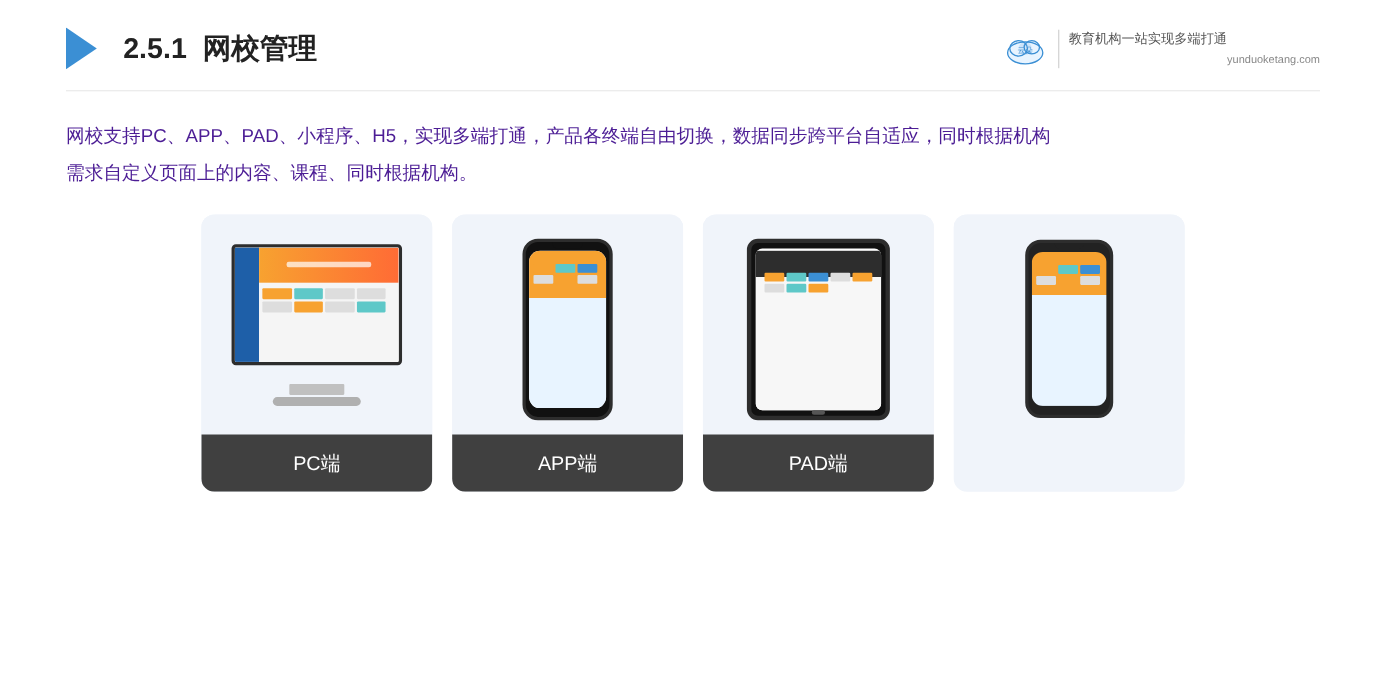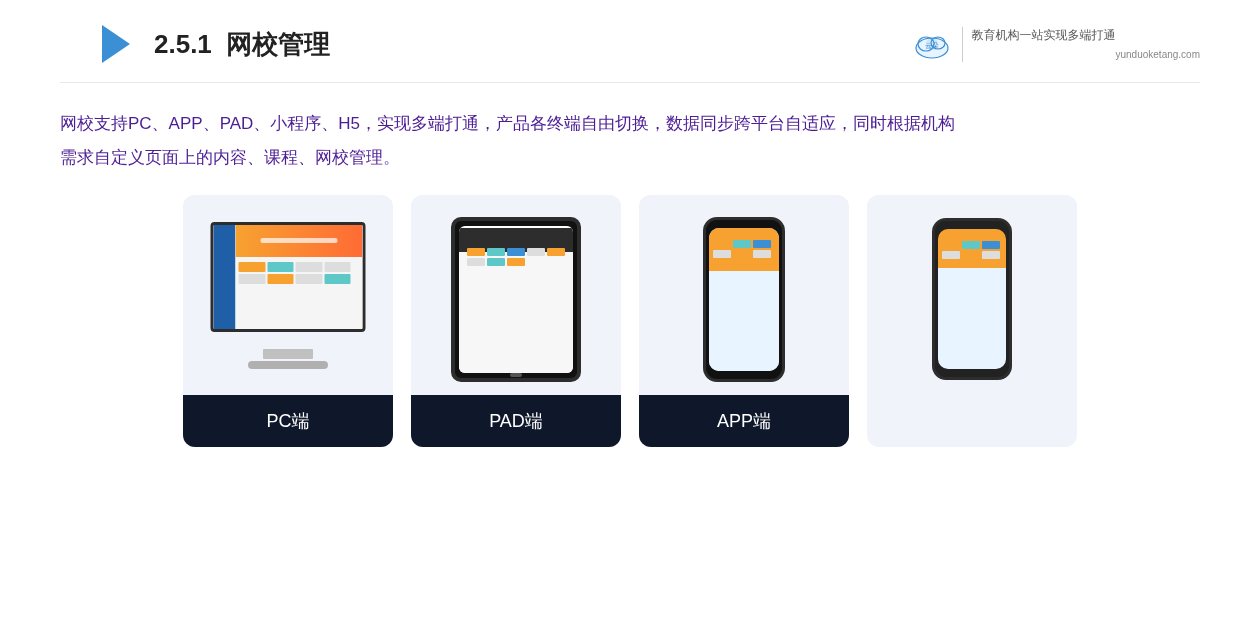--- a/index.html
+++ b/index.html
@@ -25,21 +25,20 @@
       align-items: center;
       justify-content: space-between;
       padding: 22px 0 16px 0;
       border-bottom: none;
     }
 
     .header-left {
       display: flex;
       align-items: center;
       gap: 14px;
-      margin-left: 42px;
     }
 
     .logo-arrow {
       width: 38px;
       height: 38px;
     }
 
     .header-title {
       font-size: 26px;
       color: #222;
@@ -102,21 +101,21 @@
       height: 200px;
       display: flex;
       align-items: center;
       justify-content: center;
       padding: 18px 14px 10px;
       background: #f0f4fa;
     }
 
     .card-label {
       width: 100%;
-      background: #0f172a;
+      background: #404040;
       color: #fff;
       font-size: 18px;
       text-align: center;
       padding: 14px 0;
       font-weight: 500;
     }
 
     
     .mockup-desktop {
       width: 170px;
@@ -383,21 +382,21 @@
         <span>实现多端打通</span>
         <span style="font-size:10px;color:#888;margin-top:21px;">yunduoketang.com</span>
       </div>
     </div>
   </div>
 
   <div class="divider-line"></div>
 
   <div class="description">
     <div>网校支持PC、APP、PAD、小程序、H5，实现多端打通，产品各终端自由切换，数据同步跨平台自适应，同时根据机构</div>
-    <div>需求自定义页面上的内容、课程、网校管理。</div>
+    <div>需求自定义页面上的内容、课程、同时根据机构。</div>
   </div>
 
   <div class="cards-row">
 
     <div class="card">
       <div class="card-image-area">
         <div class="mockup-desktop">
           <div class="desktop-screen">
             <div class="desktop-inner-content">
               <div class="desktop-sidebar"></div>
@@ -420,20 +419,43 @@
           </div>
           <div class="desktop-stand"></div>
           <div class="desktop-base"></div>
         </div>
       </div>
       <div class="card-label">PC端</div>
     </div>
 
     <div class="card">
       <div class="card-image-area">
+        <div class="mockup-phone">
+          <div class="phone-notch"></div>
+          <div class="phone-screen">
+            <div class="phone-screen-content">
+              <div style="padding-top:8px;">
+                <div class="mini-blocks">
+                  <div class="mini-block"></div>
+                  <div class="mini-block teal"></div>
+                  <div class="mini-block blue"></div>
+                  <div class="mini-block gray"></div>
+                  <div class="mini-block"></div>
+                  <div class="mini-block gray"></div>
+                </div>
+              </div>
+            </div>
+          </div>
+        </div>
+      </div>
+      <div class="card-label">APP端</div>
+    </div>
+
+    <div class="card">
+      <div class="card-image-area">
         <div class="mockup-tablet">
           <div class="tablet-screen">
             <div class="tablet-screen-content">
               <div style="padding:16px 4px 4px 4px; margin-top:2px;">
                 <div class="mini-blocks">
                   <div class="mini-block"></div>
                   <div class="mini-block teal"></div>
                   <div class="mini-block blue"></div>
                   <div class="mini-block gray"></div>
                   <div class="mini-block"></div>
@@ -445,43 +467,20 @@
             </div>
           </div>
           <div class="tablet-home-btn"></div>
         </div>
       </div>
       <div class="card-label">PAD端</div>
     </div>
 
     <div class="card">
       <div class="card-image-area">
-        <div class="mockup-phone">
-          <div class="phone-notch"></div>
-          <div class="phone-screen">
-            <div class="phone-screen-content">
-              <div style="padding-top:8px;">
-                <div class="mini-blocks">
-                  <div class="mini-block"></div>
-                  <div class="mini-block teal"></div>
-                  <div class="mini-block blue"></div>
-                  <div class="mini-block gray"></div>
-                  <div class="mini-block"></div>
-                  <div class="mini-block gray"></div>
-                </div>
-              </div>
-            </div>
-          </div>
-        </div>
-      </div>
-      <div class="card-label">APP端</div>
-    </div>
-
-    <div class="card">
-      <div class="card-image-area">
         <div class="mockup-mini-phone">
           <div class="mini-phone-notch"></div>
           <div class="mini-phone-screen">
             <div class="mini-phone-content">
               <div style="padding-top:8px;">
                 <div class="mini-blocks">
                   <div class="mini-block"></div>
                   <div class="mini-block teal"></div>
                   <div class="mini-block blue"></div>
                   <div class="mini-block gray"></div>

